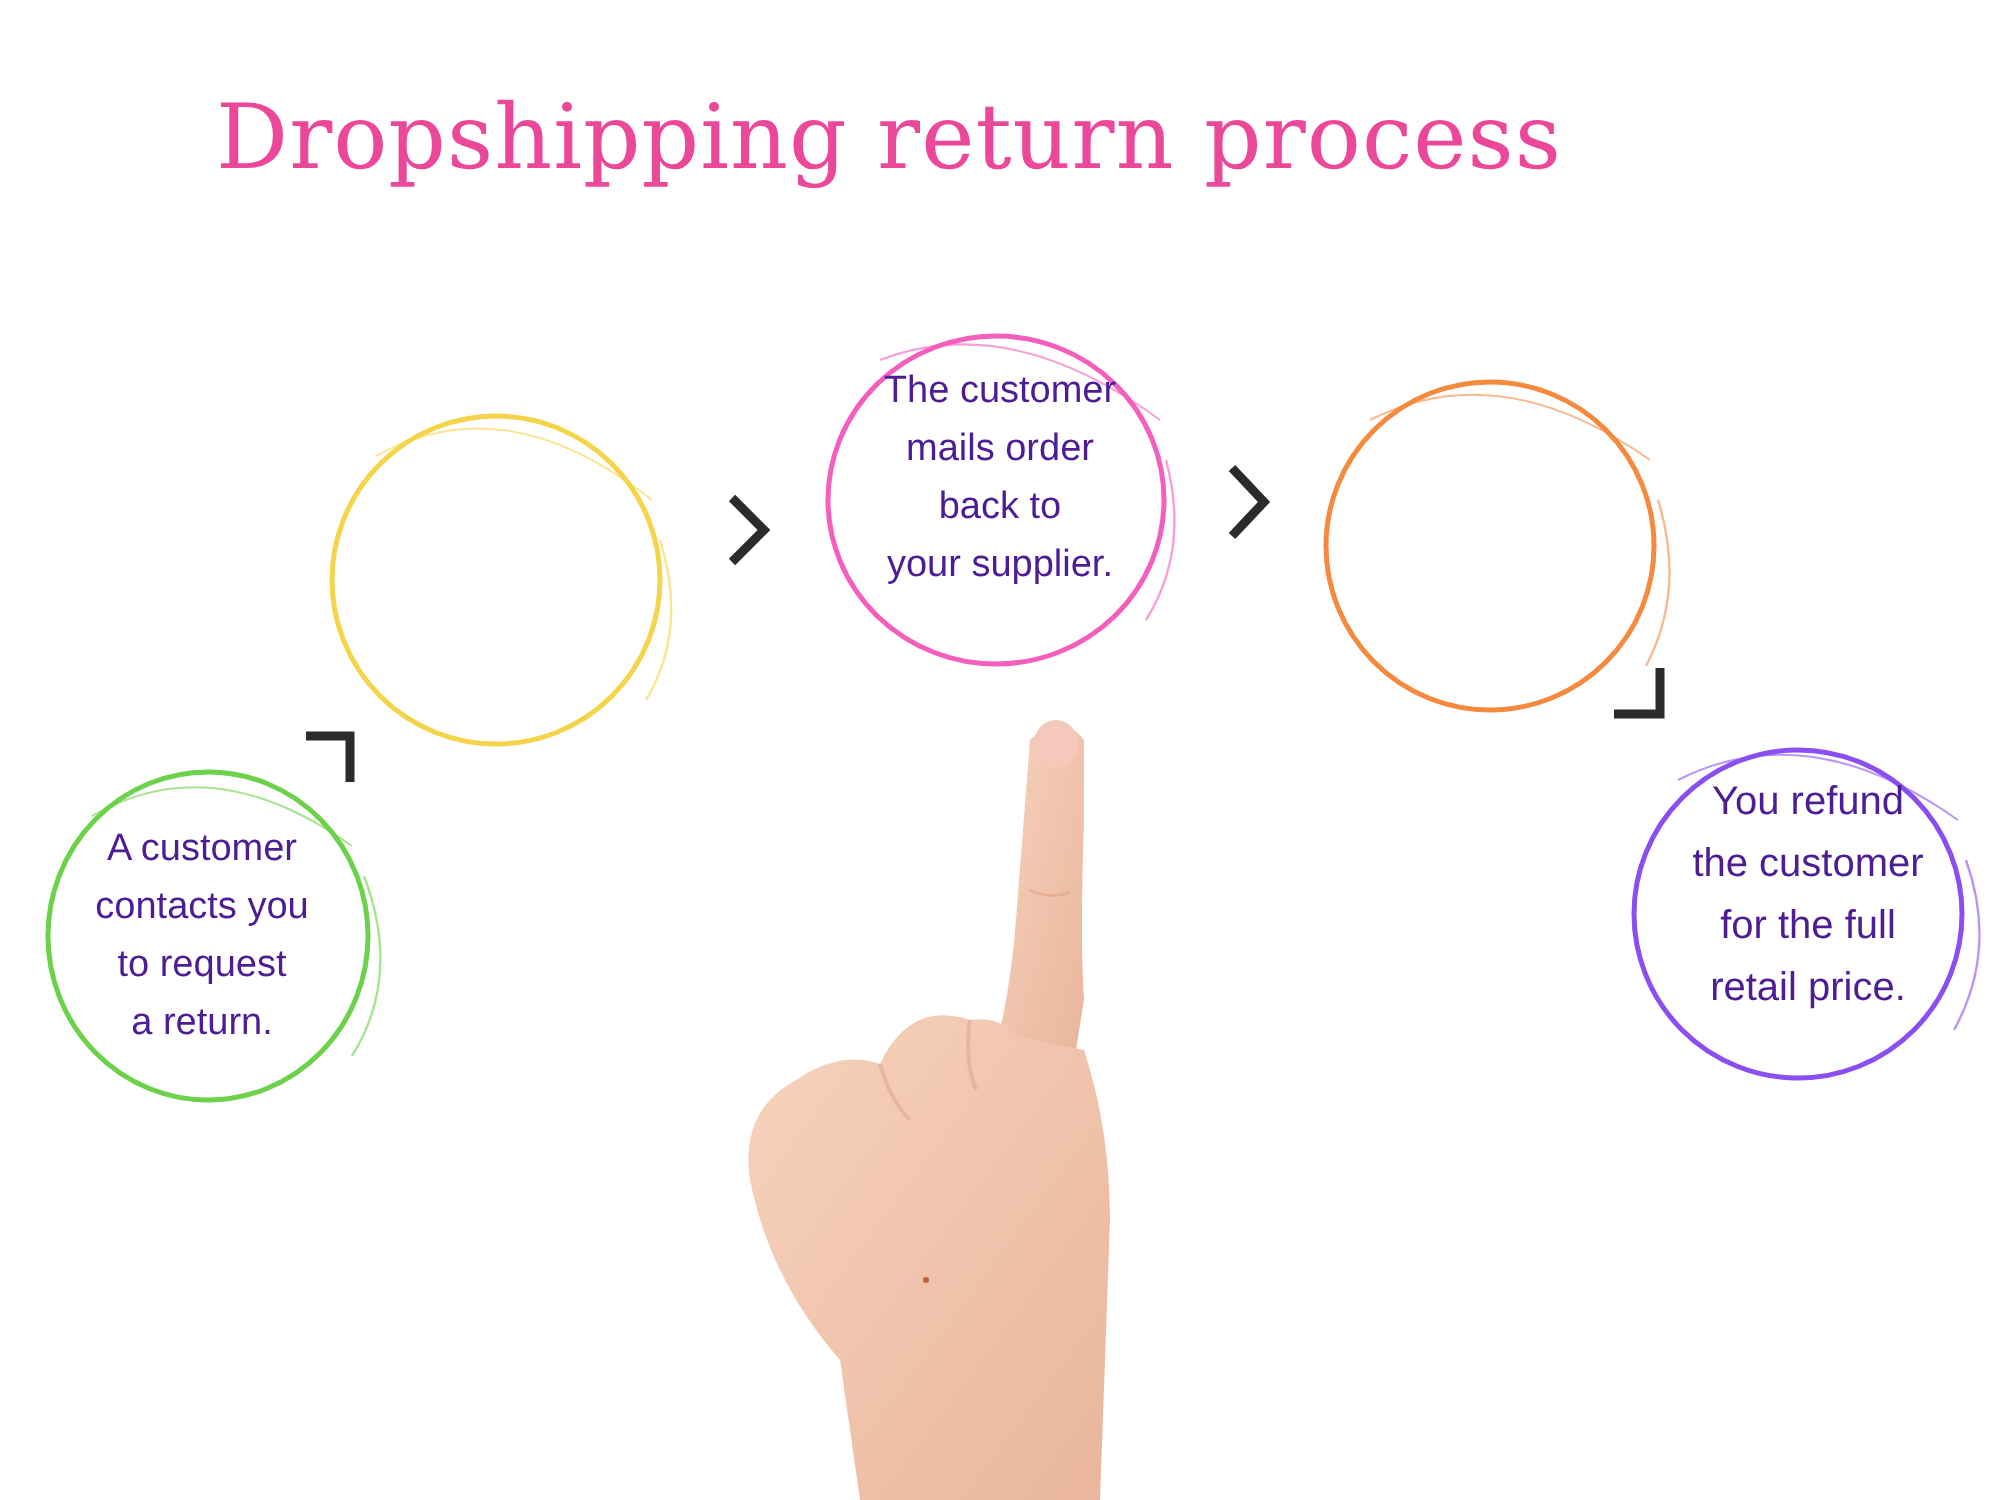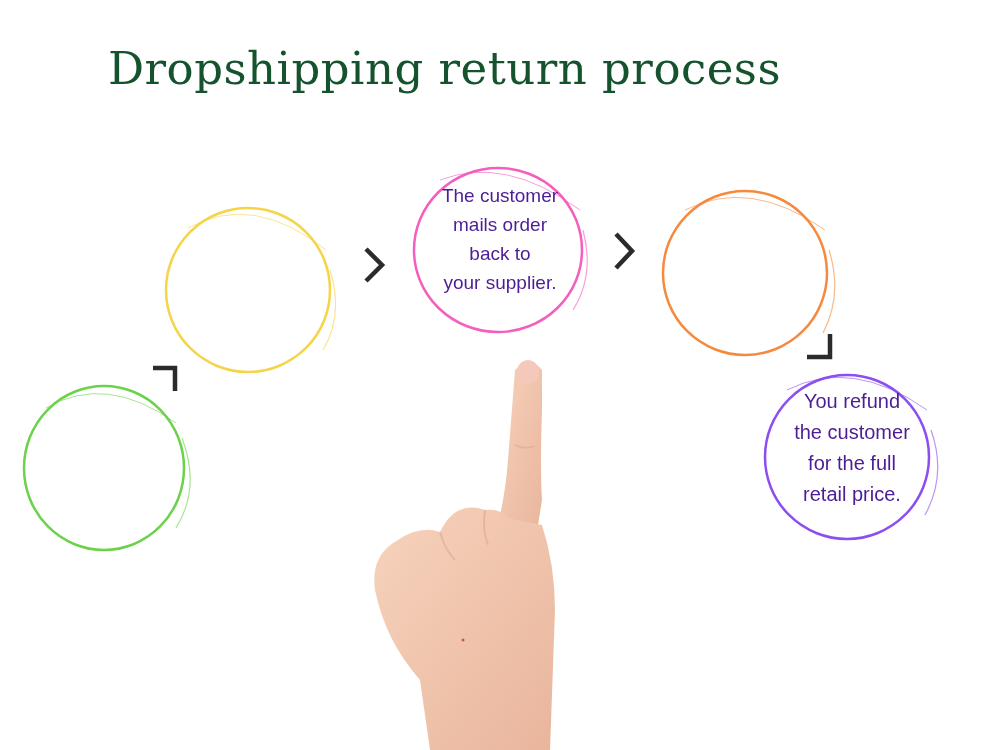--- a/index.html
+++ b/index.html
@@ -1,20 +1,20 @@
 <!DOCTYPE html>
 <html><head>
   <meta charset="utf-8">
   <style>
     html, body { margin: 0; padding: 0; background: #ffffff; }
     body { width: 1000px; height: 750px; position: relative; overflow: hidden; }
     .title {
       position: absolute; left: 108px; top: 42px;
       font-family: "DejaVu Serif", serif;
-      font-size: 45px; color: #14532d; letter-spacing: 0.5px;
+      font-size: 45px; color: #ec4899; letter-spacing: 0.5px;
       white-space: nowrap;
     }
     .step {
       position: absolute; display: flex; align-items: center; justify-content: center;
       text-align: center;
     }
     .step svg.ring { position: absolute; left: 0; top: 0; }
     .step .txt {
       position: relative; white-space: pre-line;
       font-family: "Liberation Sans", sans-serif;
@@ -27,20 +27,24 @@
 <body>
 
 <div class="title">Dropshipping return process</div>
 
 <div class="step" style="left:16px;top:378px;width:182px;height:180px;">
   <svg class="ring" width="182" height="180" viewBox="0 0 182 180">
     <ellipse cx="88" cy="90" rx="80" ry="82" fill="none" stroke="#6dd24b" stroke-width="2.5"></ellipse>
     <path d="M30 30 Q90 -5 160 45" fill="none" stroke="#6dd24b" stroke-width="1" opacity="0.6"></path>
     <path d="M166 60 Q185 110 160 150" fill="none" stroke="#6dd24b" stroke-width="1.2" opacity="0.6"></path>
   </svg>
+  <div class="txt" style="margin-left:-12px;">A customer
+contacts you
+to request
+ a return.</div>
 </div>
 
 <div class="step" style="left:158px;top:200px;width:185px;height:180px;">
   <svg class="ring" width="185" height="180" viewBox="0 0 185 180">
     <ellipse cx="90" cy="90" rx="82" ry="82" fill="none" stroke="#f5d44a" stroke-width="2.5"></ellipse>
     <path d="M30 28 Q95 -8 168 50" fill="none" stroke="#f5d44a" stroke-width="1" opacity="0.6"></path>
     <path d="M172 70 Q186 115 165 150" fill="none" stroke="#f5d44a" stroke-width="1.2" opacity="0.6"></path>
   </svg>
 </div>
 
@@ -57,21 +61,21 @@
 </div>
 
 <div class="step" style="left:655px;top:185px;width:190px;height:175px;">
   <svg class="ring" width="190" height="175" viewBox="0 0 190 175">
     <ellipse cx="90" cy="88" rx="82" ry="82" fill="none" stroke="#f58a3f" stroke-width="2.5"></ellipse>
     <path d="M30 25 Q95 -8 170 45" fill="none" stroke="#f58a3f" stroke-width="1" opacity="0.6"></path>
     <path d="M174 65 Q188 110 168 148" fill="none" stroke="#f58a3f" stroke-width="1.2" opacity="0.6"></path>
   </svg>
 </div>
 
-<div class="step" style="left:757px;top:365px;width:190px;height:180px;">
+<div class="step" style="left:809px;top:365px;width:190px;height:180px;">
   <svg class="ring" width="190" height="180" viewBox="0 0 190 180">
     <ellipse cx="90" cy="92" rx="82" ry="82" fill="none" stroke="#8b4ef0" stroke-width="2.5"></ellipse>
     <path d="M30 25 Q95 -8 170 45" fill="none" stroke="#8b4ef0" stroke-width="1" opacity="0.6"></path>
     <path d="M174 65 Q190 110 168 150" fill="none" stroke="#8b4ef0" stroke-width="1.2" opacity="0.6"></path>
   </svg>
   <div class="txt" style="font-size:20px;line-height:31px;margin-top:-14px;">You refund
 the customer
 for the full
 retail price.</div>
 </div>

